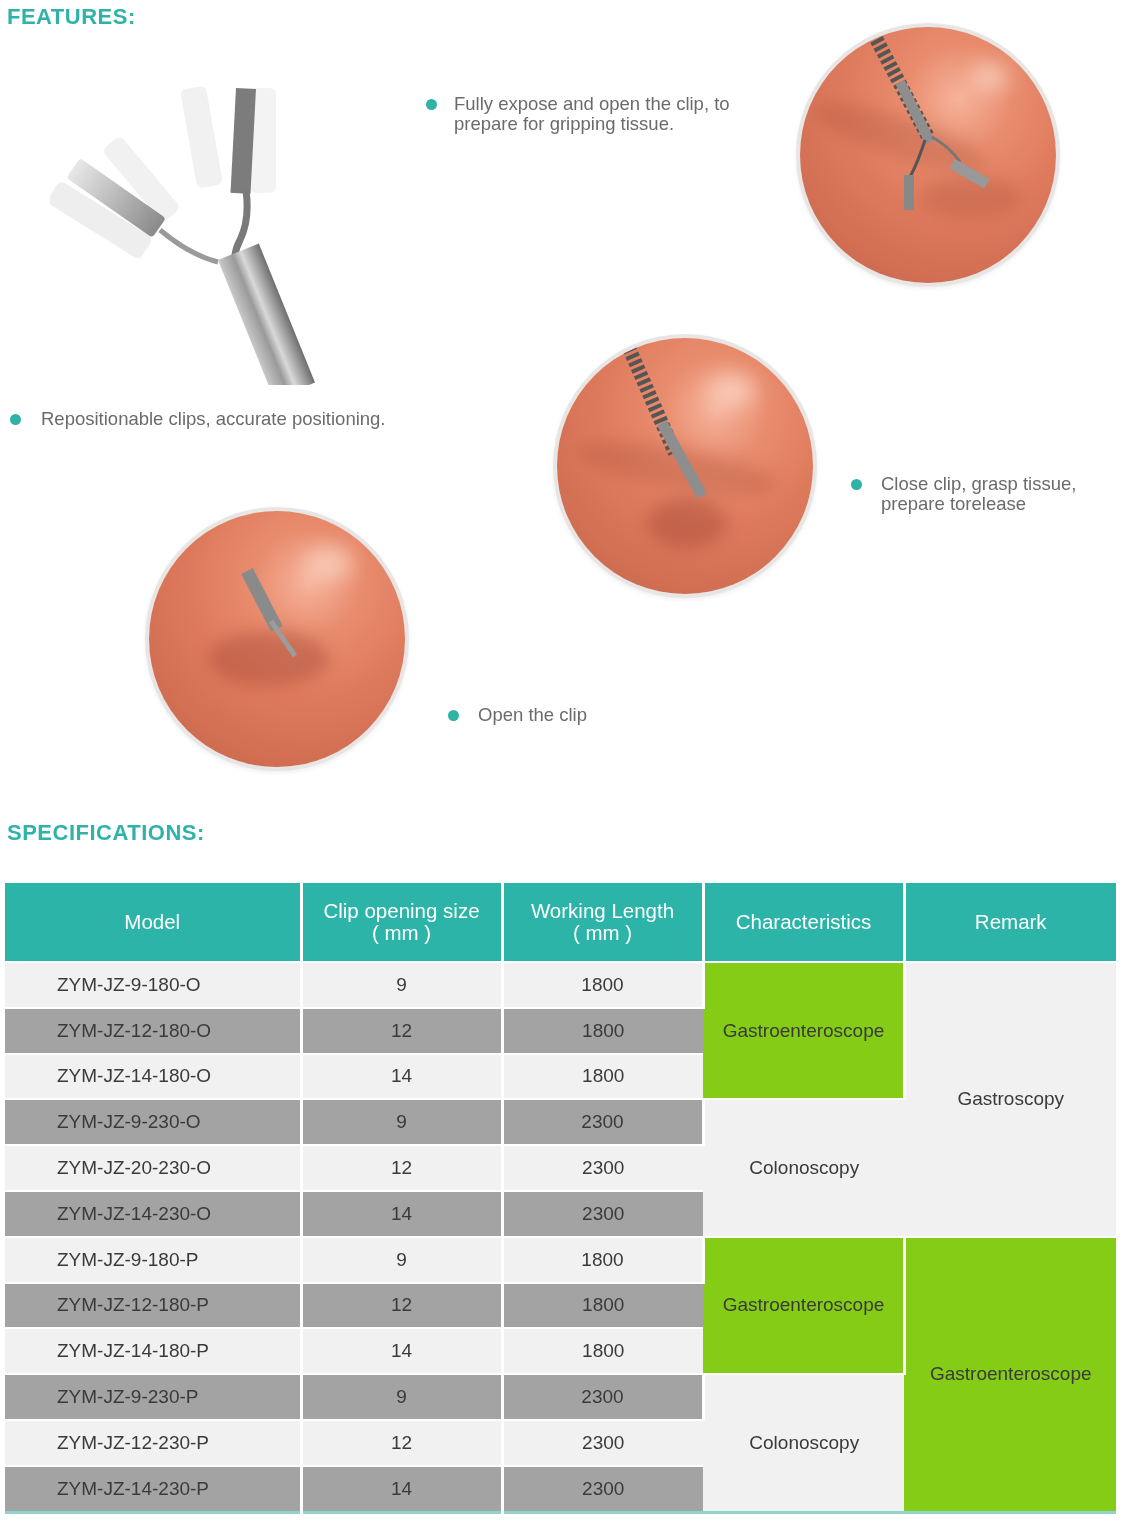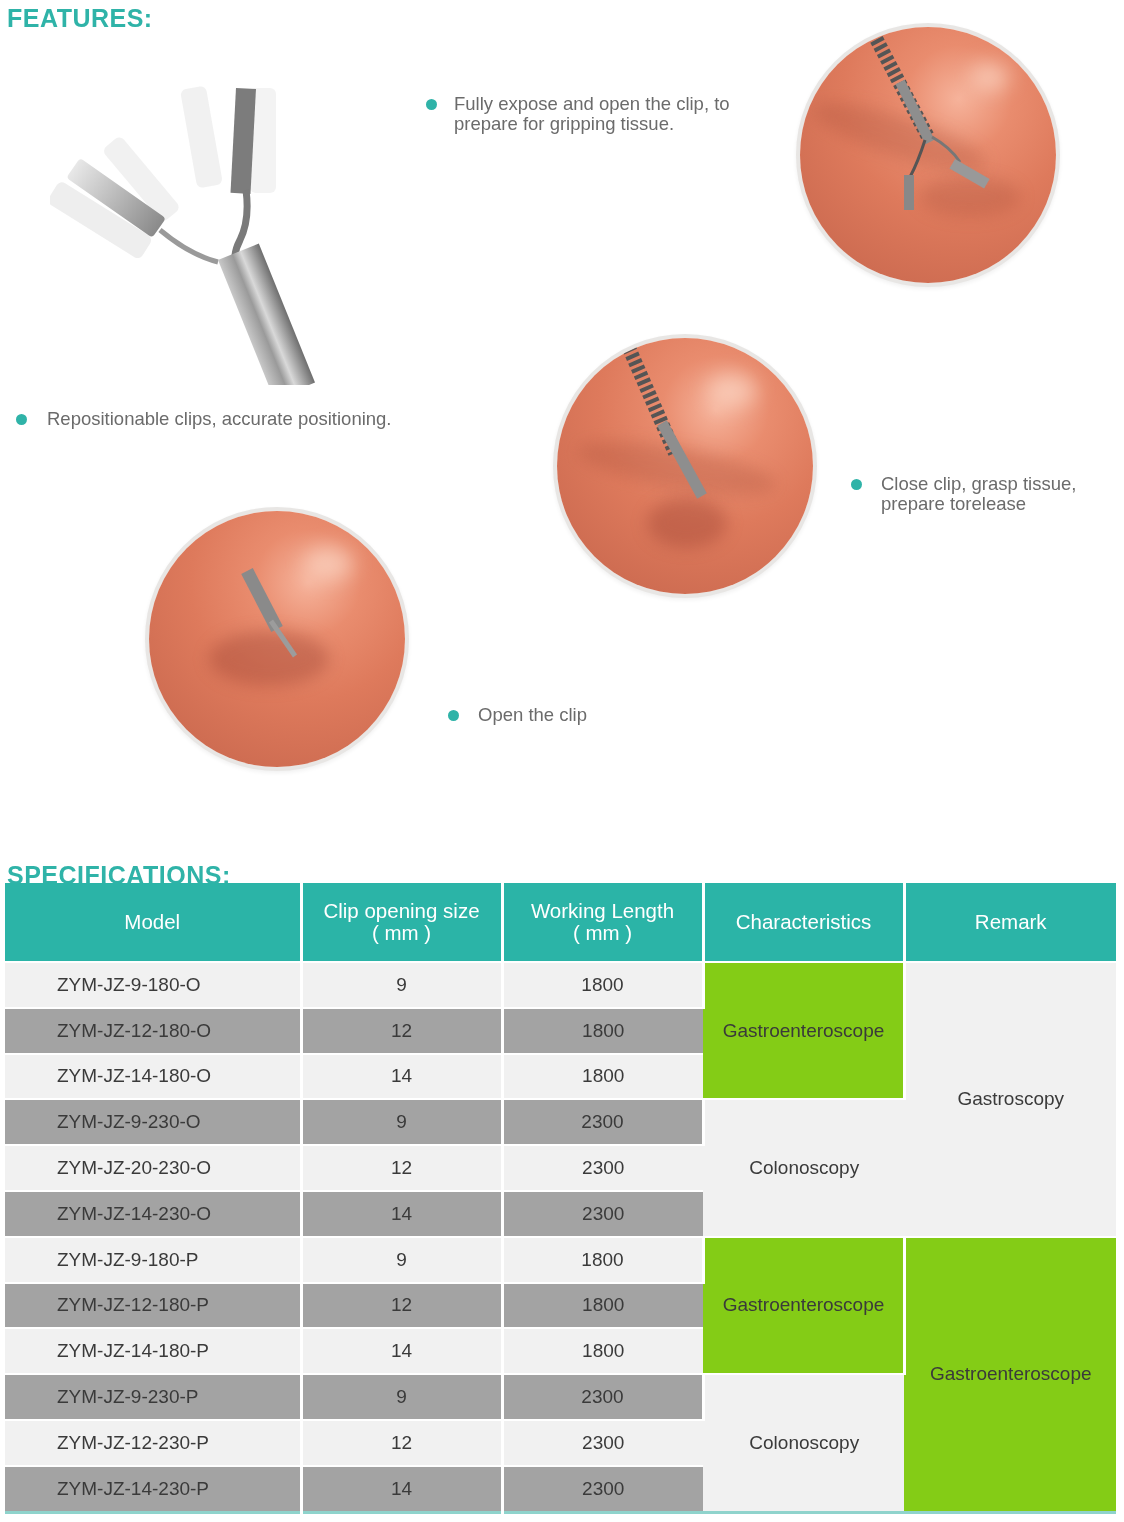--- a/index.html
+++ b/index.html
@@ -1,19 +1,19 @@
 <!DOCTYPE html>
 <html><head>
 <meta charset="utf-8">
 <style>
   html, body { margin:0; padding:0; background:#ffffff; }
   body { width:1124px; height:1522px; position:relative; overflow:hidden;
          font-family:"Liberation Sans", "DejaVu Sans", sans-serif; }
   .heading { position:absolute; left:7px; color:#2fb3a8; font-weight:bold;
-             font-size:25px; letter-spacing:0.5px; margin:0; }
+             font-size:22px; letter-spacing:0.5px; margin:0; }
   .feature { position:absolute; color:#6b6b6b; font-size:18.5px; line-height:20px; }
   .feature .dot { position:absolute; left:0; top:5px; width:11px; height:11px;
                   border-radius:50%; background:#2fb3a8; }
   .feature .txt { position:absolute; left:28px; top:0; white-space:nowrap; }
   .scope { position:absolute; border-radius:50%; overflow:hidden;
            box-shadow:0 0 0 4px #e8e6e4, 0 2px 4px 4px rgba(0,0,0,0.06);
            background: radial-gradient(circle at 62% 28%, #f6b39b 0%, #e98c6e 22%, #de7a5c 48%, #cf6d52 78%, #c0644b 100%); }
   .scope .fold { position:absolute; border-radius:50%; background:rgba(160,70,50,0.25); filter:blur(8px); }
   .scope .hl { position:absolute; border-radius:50%; background:rgba(255,230,215,0.55); filter:blur(10px); }
   .scope svg { position:absolute; left:0; top:0; }
@@ -84,21 +84,21 @@
   <svg width="256" height="256" viewBox="0 0 256 256">
     <line x1="70" y1="0" x2="128" y2="110" stroke="#555" stroke-width="14" stroke-dasharray="4 3"></line>
     <line x1="100" y1="55" x2="130" y2="115" stroke="#8e8e8e" stroke-width="10"></line>
     <path d="M125 113 Q118 135 110 150" stroke="#555" stroke-width="3" fill="none"></path>
     <rect x="104" y="148" width="10" height="35" fill="#888"></rect>
     <path d="M132 110 Q150 120 160 135" stroke="#777" stroke-width="3" fill="none"></path>
     <rect x="155" y="132" width="40" height="11" fill="#999" transform="rotate(30 155 132)"></rect>
   </svg>
 </div>
 
-<div class="feature" style="left:16px; top:409px; width:440px; height:22px;">
+<div class="feature" style="left:10px; top:409px; width:440px; height:22px;">
   <span class="dot"></span>
   <span class="txt" style="left:31px;">Repositionable clips, accurate positioning.</span>
 </div>
 
 <div class="scope" style="left:557px; top:338px; width:256px; height:256px;">
   <div class="fold" style="left:20px; top:110px; width:200px; height:40px; transform:rotate(10deg);"></div>
   <div class="fold" style="left:90px; top:160px; width:80px; height:50px; background:rgba(150,60,45,0.35);"></div>
   <div class="hl" style="left:150px; top:35px; width:50px; height:35px;"></div>
   <svg width="256" height="256" viewBox="0 0 256 256">
     <line x1="72" y1="10" x2="118" y2="115" stroke="#555" stroke-width="14" stroke-dasharray="4 3"></line>
@@ -121,21 +121,21 @@
     <line x1="98" y1="60" x2="128" y2="118" stroke="#8a8a8a" stroke-width="13"></line>
     <line x1="122" y1="110" x2="146" y2="145" stroke="#9c9c9c" stroke-width="5"></line>
   </svg>
 </div>
 
 <div class="feature" style="left:448px; top:705px; width:200px; height:22px;">
   <span class="dot"></span>
   <span class="txt" style="left:30px;">Open the clip</span>
 </div>
 
-<h2 class="heading" style="top:820px;margin-top:41px;">SPECIFICATIONS:</h2>
+<h2 class="heading" style="top:820px;">SPECIFICATIONS:</h2>
 
 <table class="spec">
   <colgroup>
     <col style="width:296px">
       <col style="width:201px">
       <col style="width:201px">
       <col style="width:201px">
       <col style="width:212px">
   </colgroup>
   <thead>

